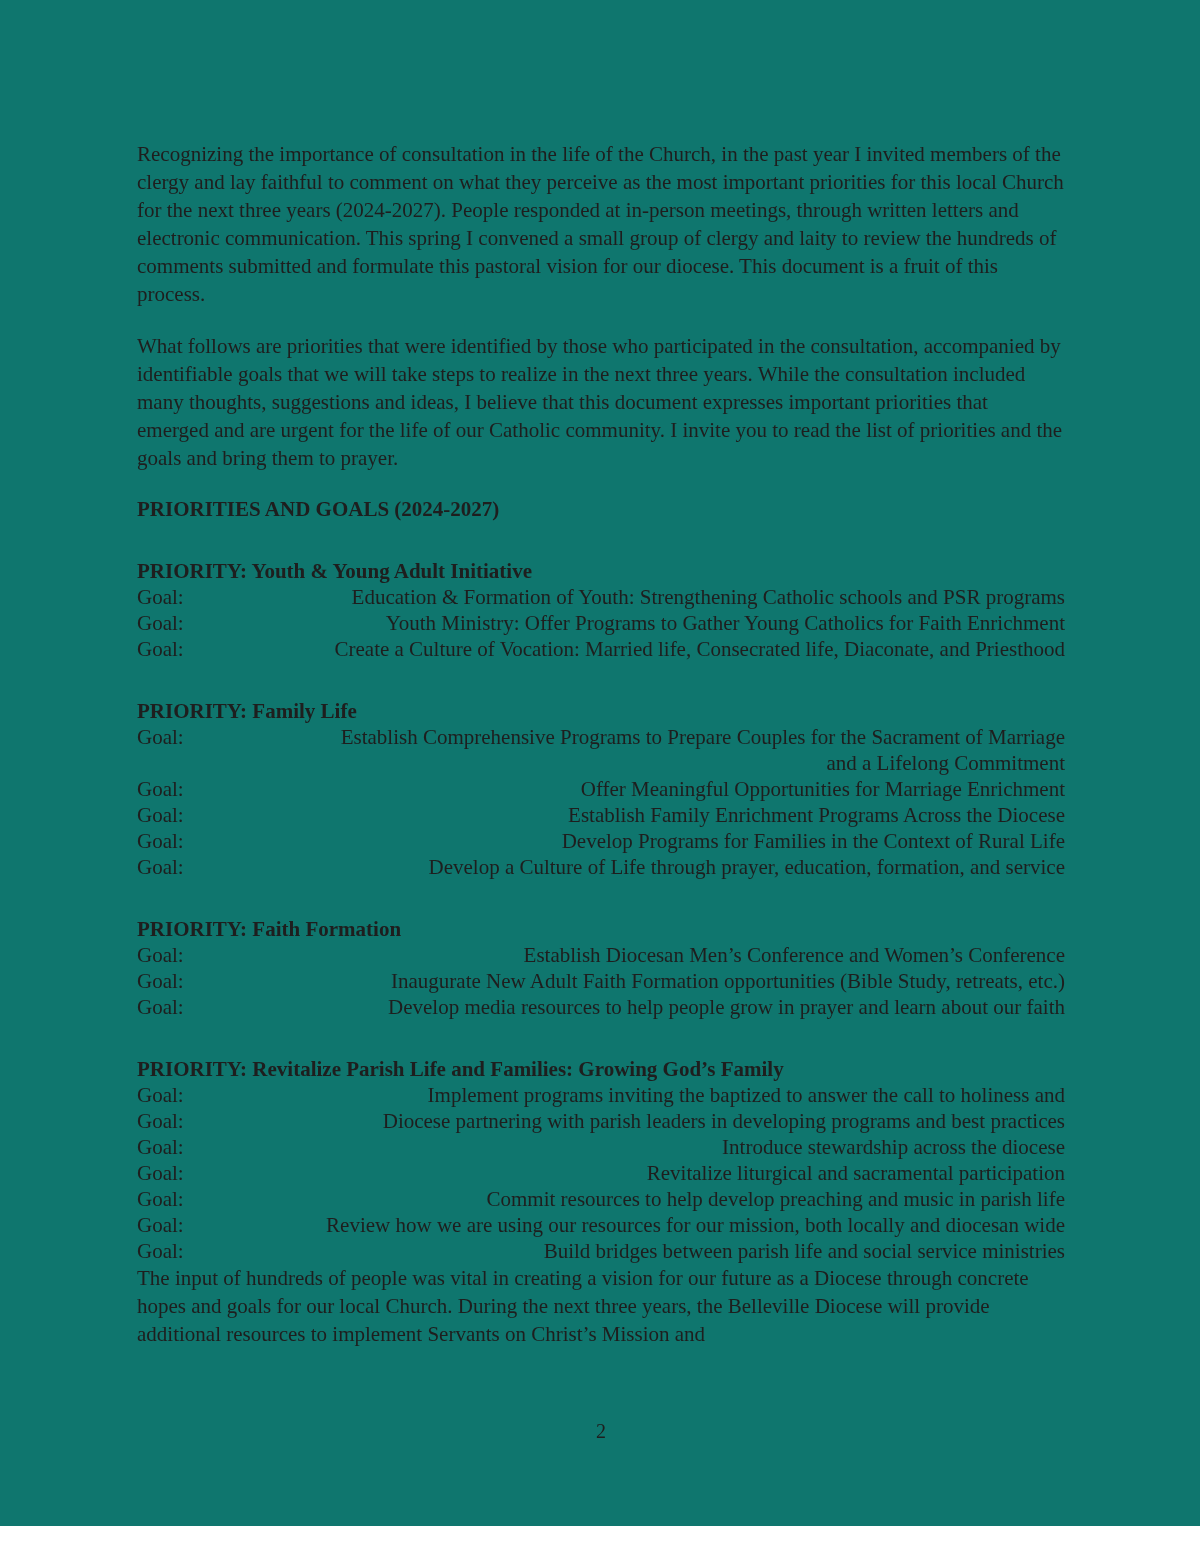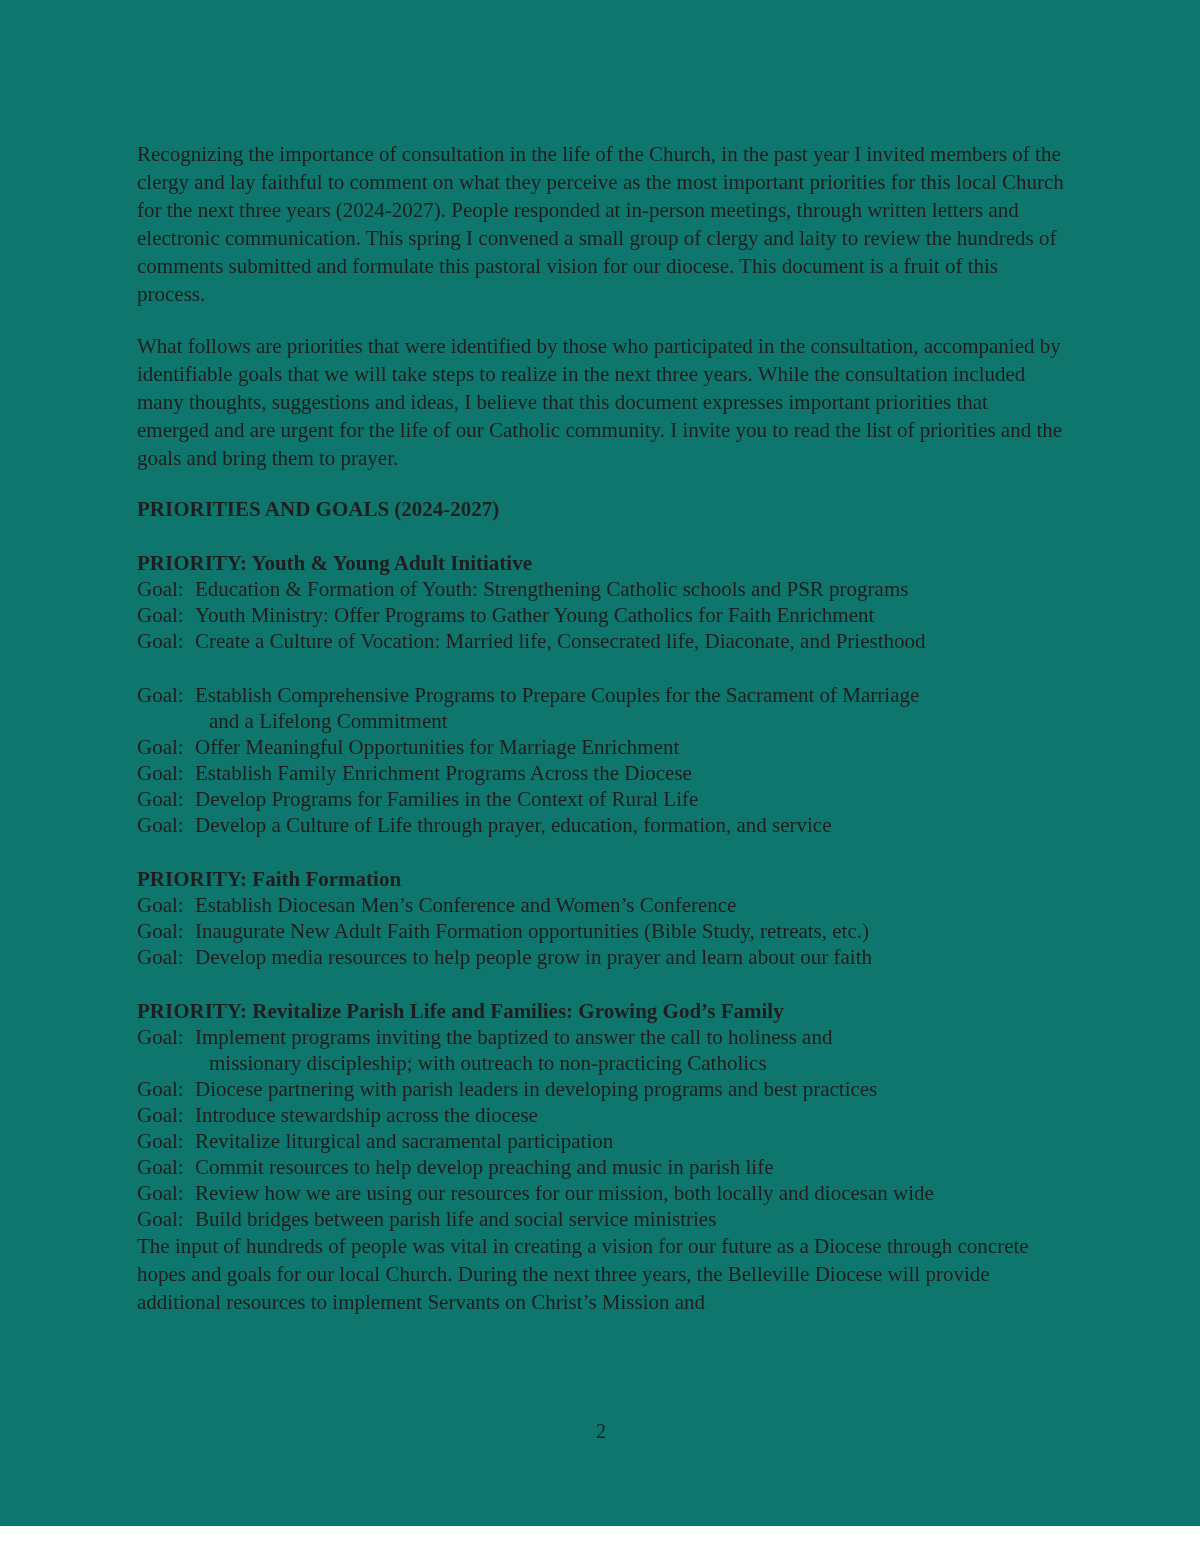--- a/index.html
+++ b/index.html
@@ -27,38 +27,39 @@
     margin: 0 0 24px 0;
     line-height: 28px;
   }
   .main-heading {
     font-size: 21px;
     font-weight: bold;
     line-height: 26px;
     margin: 0;
   }
   .priority-section {
-    margin-top: 28px;
+    margin-top: 36px;
     line-height: 26px;
   }
   .priority-title {
     font-size: 21px;
     font-weight: bold;
     line-height: 26px;
     margin: 0;
   }
   .goal-row {
     display: flex;
     line-height: 26px;
   }
   .goal-label {
     flex: 0 0 58px;
   }
   .goal-text {
     flex: 1;
+    text-align: right;
   }
   .goal-line {
     display: block;
   }
   .goal-cont {
     padding-left: 14px;
   }
   .next-steps-heading {
     margin: 26px 0 22px 0;
   }
@@ -103,20 +104,21 @@
             </span>
           </div>
           <div class="goal-row">
             <span class="goal-label">Goal:</span>
             <span class="goal-text">
               <span class="goal-line">Create a Culture of Vocation: Married life, Consecrated life, Diaconate, and Priesthood</span>
             </span>
           </div>
         </section>
         <section class="priority-section">
+          <h3 class="priority-title">PRIORITY: Family Life</h3>
           <div class="goal-row">
             <span class="goal-label">Goal:</span>
             <span class="goal-text">
               <span class="goal-line">Establish Comprehensive Programs to Prepare Couples for the Sacrament of Marriage</span>
               <span class="goal-line goal-cont">and a Lifelong Commitment</span>
             </span>
           </div>
           <div class="goal-row">
             <span class="goal-label">Goal:</span>
             <span class="goal-text">
@@ -162,21 +164,20 @@
               <span class="goal-line">Develop media resources to help people grow in prayer and learn about our faith</span>
             </span>
           </div>
         </section>
         <section class="priority-section">
           <h3 class="priority-title">PRIORITY: Revitalize Parish Life and Families: Growing God’s Family</h3>
           <div class="goal-row">
             <span class="goal-label">Goal:</span>
             <span class="goal-text">
               <span class="goal-line">Implement programs inviting the baptized to answer the call to holiness and</span>
-              <span class="goal-line goal-cont">missionary discipleship; with outreach to non-practicing Catholics</span>
             </span>
           </div>
           <div class="goal-row">
             <span class="goal-label">Goal:</span>
             <span class="goal-text">
               <span class="goal-line">Diocese partnering with parish leaders in developing programs and best practices</span>
             </span>
           </div>
           <div class="goal-row">
             <span class="goal-label">Goal:</span>

